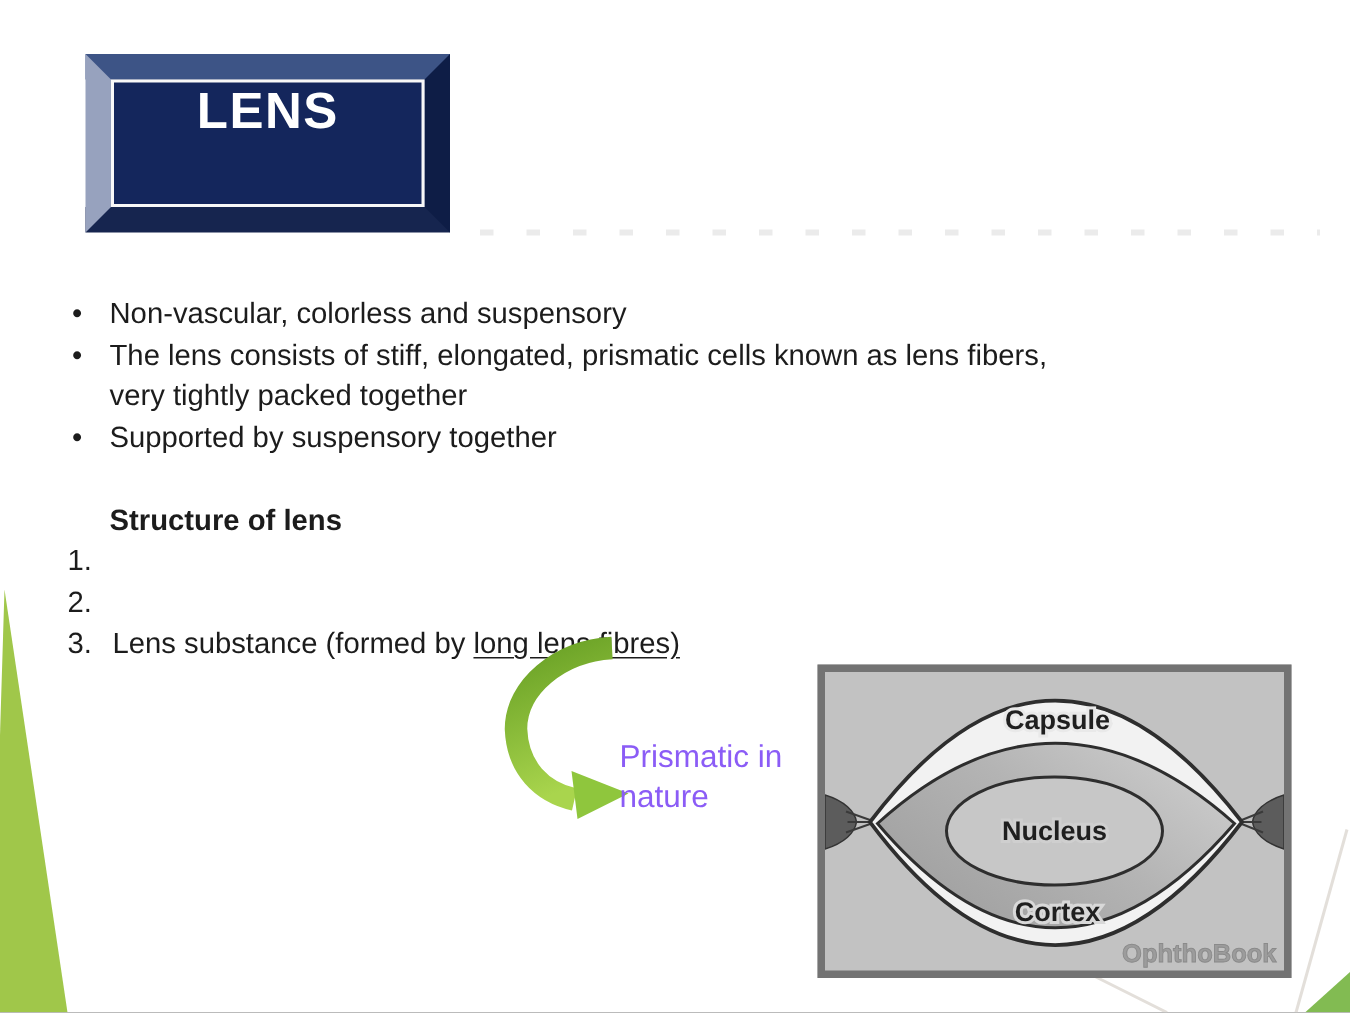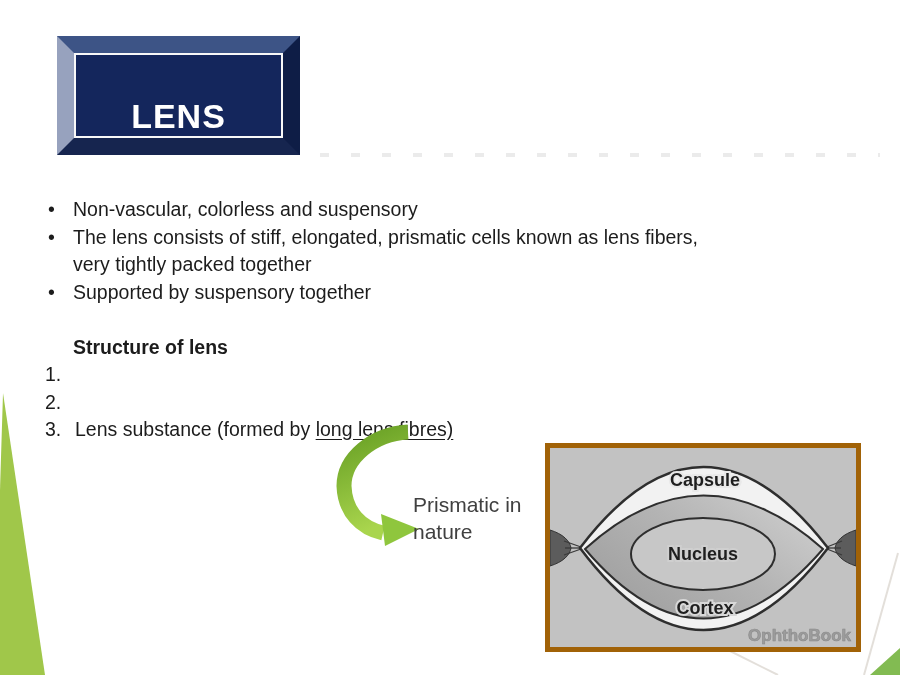--- a/index.html
+++ b/index.html
@@ -16,21 +16,21 @@
     position:absolute; left:57px; top:36px; width:243px; height:119px;
     border:17px solid;
     border-top-color:#3d5486;
     border-left-color:#97a2be;
     border-right-color:#0e1d46;
     border-bottom-color:#16254f;
   }
   .title-box-inner {
     position:absolute; inset:0; background:#14265c;
     border:2px solid #f8f8f8;
-    display:flex; align-items:flex-end; justify-content:center;
+    display:flex; align-items:flex-start; justify-content:center;
   }
   .title-text {
     color:#ffffff; font-size:34px; font-weight:bold; letter-spacing:1px;
   }
 
   
   .deco { position:absolute; pointer-events:none; }
 
   
   .content {
@@ -41,27 +41,27 @@
   .bullet-dot { flex:none; width:28px; padding-left:3px; }
   .spacer { height:27.5px; }
   .heading { font-weight:bold;margin-left:28px; }
   .num-row { display:flex; }
   .num { flex:none; width:30px; }
   .ul-part { text-decoration:underline; text-underline-offset:3px; }
 
   
   .callout {
     position:absolute; left:413px; top:491px; width:140px;
-    font-size:21px; line-height:27px; color:#404040;
+    font-size:21px; line-height:27px; color:#8b5cf6;
   }
 
   
   .diagram {
     position:absolute; left:545px; top:443px; width:316px; height:209px;
-    border:5px solid #a16207; background:#c2c2c2;
+    border:5px solid #737373; background:#c2c2c2;
   }
   .diagram svg text {
     font-family:"Liberation Sans", sans-serif;
   }
 </style>
 </head>
 <body>
 
 <div class="slide">
 

